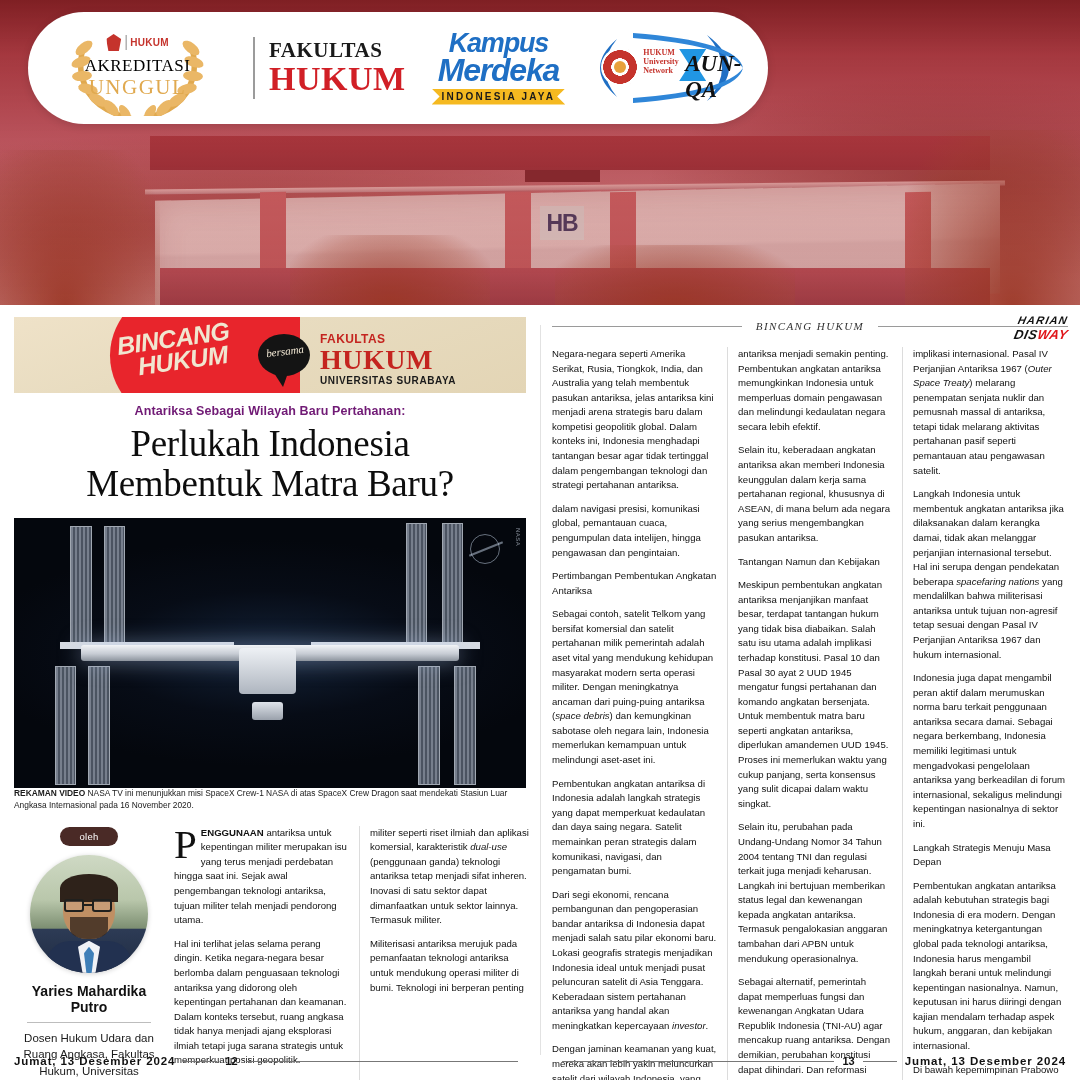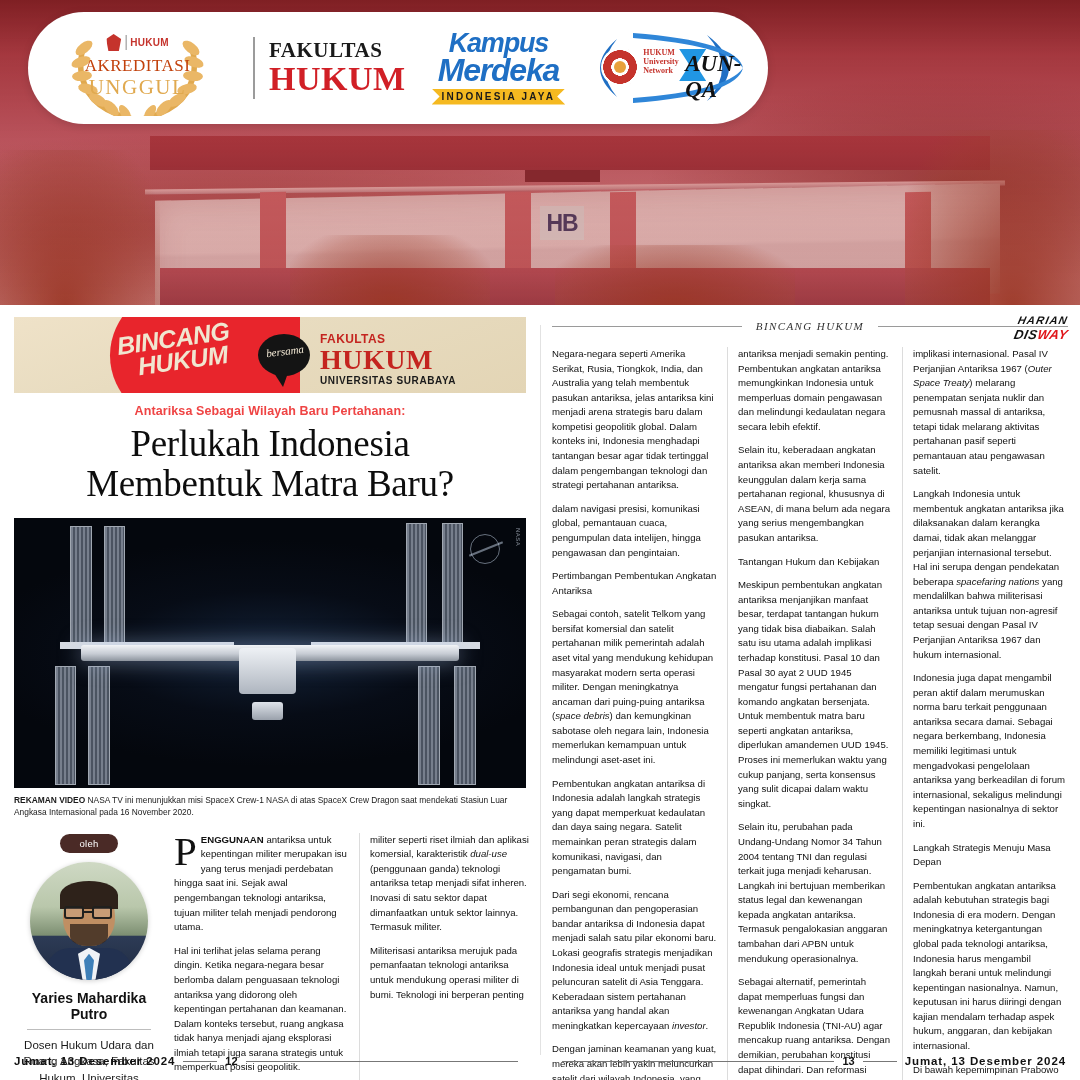--- a/index.html
+++ b/index.html
@@ -98,21 +98,21 @@
   .akred-ubaya {
     width: 15px; height: 17px; background: #c5332c;
     -webkit-clip-path: polygon(50% 0, 100% 30%, 85% 100%, 15% 100%, 0 30%);
     clip-path: polygon(50% 0, 100% 30%, 85% 100%, 15% 100%, 0 30%);
   }
   .akred-div { width: 1px; height: 15px; background: #8a8a8a; }
   .akred-hukum { font-size: 10px; font-weight: 700; color: #c5332c; letter-spacing: .3px; }
   .akred-l1 {
     position: absolute; top: 36px; left: 0; width: 175px; text-align: center;
     font-family: "Liberation Serif", serif;
-    font-size: 17px; letter-spacing: .5px; color: #c2410c; font-weight: 400;
+    font-size: 17px; letter-spacing: .5px; color: #000000; font-weight: 400;
   }
   .akred-l2 {
     position: absolute; top: 55px; left: 0; width: 175px; text-align: center;
     font-family: "Liberation Serif", serif;
     font-size: 21px; letter-spacing: 1.5px; color: #e0a94f; font-weight: 400;
   }
 
   
   .ubaya-blk { display: flex; align-items: center; margin-left: 14px; flex: none; }
   .flame-wrap { width: 66px; text-align: center; }
@@ -206,21 +206,21 @@
     font-family: "Liberation Serif", serif; font-style: italic;
     font-size: 11px; color: #f4ead6; transform: rotate(-7deg);
   }
   .bh-fak { position: absolute; left: 306px; top: 16px; line-height: 1; }
   .bh-f1 { font-family: "Liberation Sans", sans-serif; font-size: 12px; font-weight: 700; color: #c4241f; letter-spacing: .4px; }
   .bh-f2 { font-family: "Liberation Serif", serif; font-size: 28px; font-weight: 700; color: #c4241f; letter-spacing: .5px; margin-top: 1px; }
   .bh-f3 { font-family: "Liberation Sans", sans-serif; font-size: 10px; font-weight: 700; color: #1a1a1a; letter-spacing: .6px; margin-top: 2px; }
 
   .kicker {
     text-align: center; margin-top: 11px;
-    font-size: 12.5px; font-weight: 700; color: #ef4444; letter-spacing: .1px;
+    font-size: 12.5px; font-weight: 700; color: #701a75; letter-spacing: .1px;
   }
   .headline {
     text-align: center; margin-top: 6px;
     font-family: "Liberation Serif", serif;
     font-size: 37px; font-weight: 400; color: #0d0d0d; line-height: 1.08;
     letter-spacing: -.3px;
   }
 
   
   .iss {
@@ -266,21 +266,21 @@
   .nasa-mark::after {
     content:""; position:absolute; left:-3px; top:13px; width:36px; height:2px;
     background: rgba(200,215,235,.5); transform: rotate(-22deg);
   }
   .nasa-side {
     position: absolute; right: 5px; top: 10px;
     font-size: 6px; color: rgba(215,225,240,.6);
     writing-mode: vertical-rl; letter-spacing: .5px;
   }
   .caption {
-    margin-top: 7px; font-size: 8.4px; line-height: 1.42; color: #1a1a1a;
+    font-size: 8.4px; line-height: 1.42; color: #1a1a1a;
     font-family: "Liberation Sans", sans-serif;
   }
   .caption b { font-weight: 700; }
 
   
   .lower-l { display: flex; margin-top: 14px; gap: 10px; }
   .author { width: 150px; text-align: center; flex: none; }
   .oleh {
     display: inline-block; background: #4a2a26; color: #fff;
     font-size: 9.5px; padding: 4px 20px; border-radius: 11px; letter-spacing: .2px;
@@ -565,21 +565,21 @@
           <p>Sebagai contoh, satelit Telkom yang bersifat komersial dan satelit pertahanan milik pemerintah adalah aset vital yang mendukung kehidupan masyarakat modern serta operasi militer. Dengan meningkatnya ancaman dari puing-puing antariksa (<i>space debris</i>) dan kemungkinan sabotase oleh negara lain, Indonesia memerlukan kemampuan untuk melindungi aset-aset ini.</p>
           <p>Pembentukan angkatan antariksa di Indonesia adalah langkah strategis yang dapat memperkuat kedaulatan dan daya saing negara. Satelit memainkan peran strategis dalam komunikasi, navigasi, dan pengamatan bumi.</p>
           <p>Dari segi ekonomi, rencana pembangunan dan pengoperasian bandar antariksa di Indonesia dapat menjadi salah satu pilar ekonomi baru. Lokasi geografis strategis menjadikan Indonesia ideal untuk menjadi pusat peluncuran satelit di Asia Tenggara. Keberadaan sistem pertahanan antariksa yang handal akan meningkatkan kepercayaan <i>investor</i>.</p>
           <p>Dengan jaminan keamanan yang kuat, mereka akan lebih yakin meluncurkan satelit dari wilayah Indonesia, yang pada gilirannya dapat mempercepat pertumbuhan sektor antariksa nasional.</p>
 
         </div>
 
         <div class="col col-r">
           <p>antariksa menjadi semakin penting. Pembentukan angkatan antariksa memungkinkan Indonesia untuk memperluas domain pengawasan dan melindungi kedaulatan negara secara lebih efektif.</p>
           <p>Selain itu, keberadaan angkatan antariksa akan memberi Indonesia keunggulan dalam kerja sama pertahanan regional, khususnya di ASEAN, di mana belum ada negara yang serius mengembangkan pasukan antariksa.</p>
-          <p>Tantangan Hukum dan Kebijakan</p>
+          <p>Tantangan Namun dan Kebijakan</p>
           <p>Meskipun pembentukan angkatan antariksa menjanjikan manfaat besar, terdapat tantangan hukum yang tidak bisa diabaikan. Salah satu isu utama adalah implikasi terhadap konstitusi. Pasal 10 dan Pasal 30 ayat 2 UUD 1945 mengatur fungsi pertahanan dan komando angkatan bersenjata. Untuk membentuk matra baru seperti angkatan antariksa, diperlukan amandemen UUD 1945. Proses ini memerlukan waktu yang cukup panjang, serta konsensus yang sulit dicapai dalam waktu singkat.</p>
           <p>Selain itu, perubahan pada Undang-Undang Nomor 34 Tahun 2004 tentang TNI dan regulasi terkait juga menjadi keharusan. Langkah ini bertujuan memberikan status legal dan kewenangan kepada angkatan antariksa. Termasuk pengalokasian anggaran tambahan dari APBN untuk mendukung operasionalnya.</p>
           <p>Sebagai alternatif, pemerintah dapat memperluas fungsi dan kewenangan Angkatan Udara Republik Indonesia (TNI-AU) agar mencakup ruang antariksa. Dengan demikian, perubahan konstitusi dapat dihindari. Dan reformasi hanya terbatas pada regulasi turunannya.</p>
 
         </div>
 
         <div class="col col-r">
           <p>implikasi internasional. Pasal IV Perjanjian Antariksa 1967 (<i>Outer Space Treaty</i>) melarang penempatan senjata nuklir dan pemusnah massal di antariksa, tetapi tidak melarang aktivitas pertahanan pasif seperti pemantauan atau pengawasan satelit.</p>
           <p>Langkah Indonesia untuk membentuk angkatan antariksa jika dilaksanakan dalam kerangka damai, tidak akan melanggar perjanjian internasional tersebut. Hal ini serupa dengan pendekatan beberapa <i>spacefaring nations</i> yang mendalilkan bahwa militerisasi antariksa untuk tujuan non-agresif tetap sesuai dengan Pasal IV Perjanjian Antariksa 1967 dan hukum internasional.</p>
           <p>Indonesia juga dapat mengambil peran aktif dalam merumuskan norma baru terkait penggunaan antariksa secara damai. Sebagai negara berkembang, Indonesia memiliki legitimasi untuk mengadvokasi pengelolaan antariksa yang berkeadilan di forum internasional, sekaligus melindungi kepentingan nasionalnya di sektor ini.</p>

